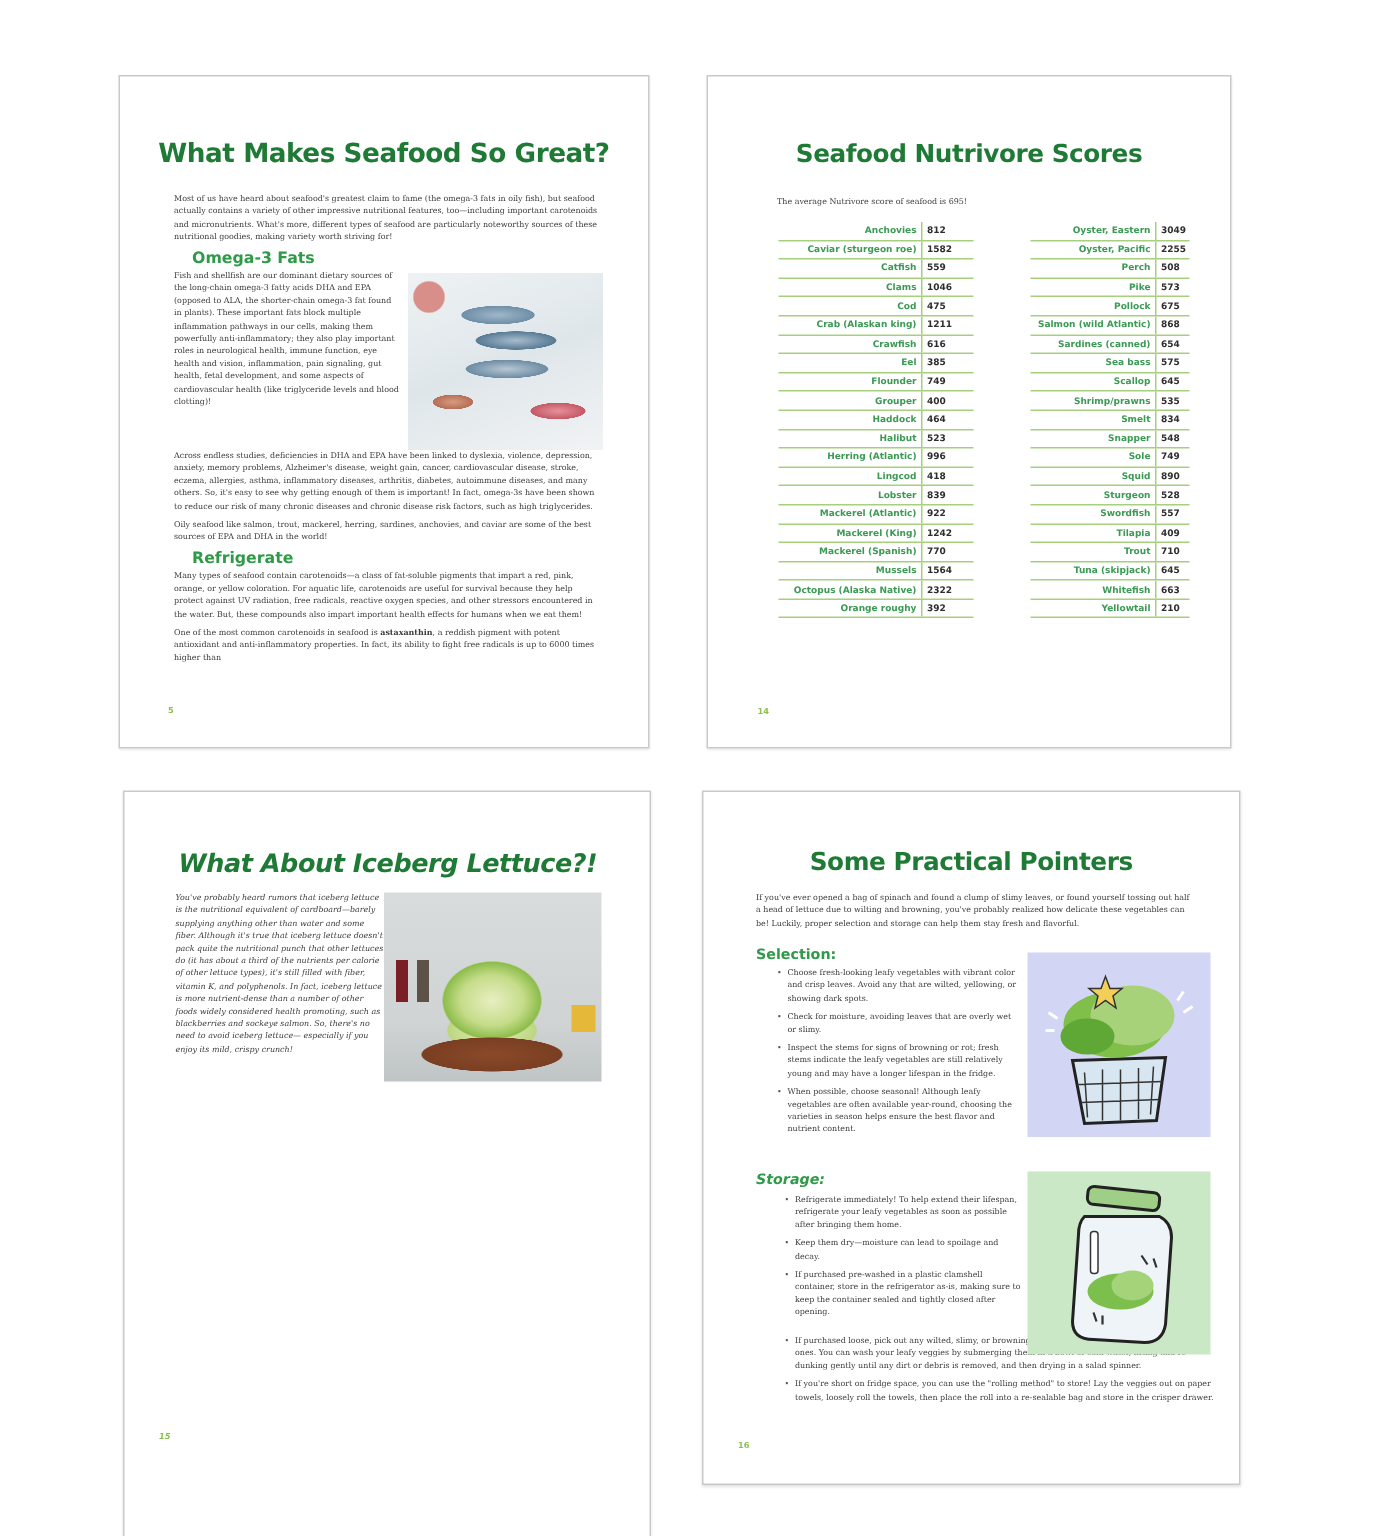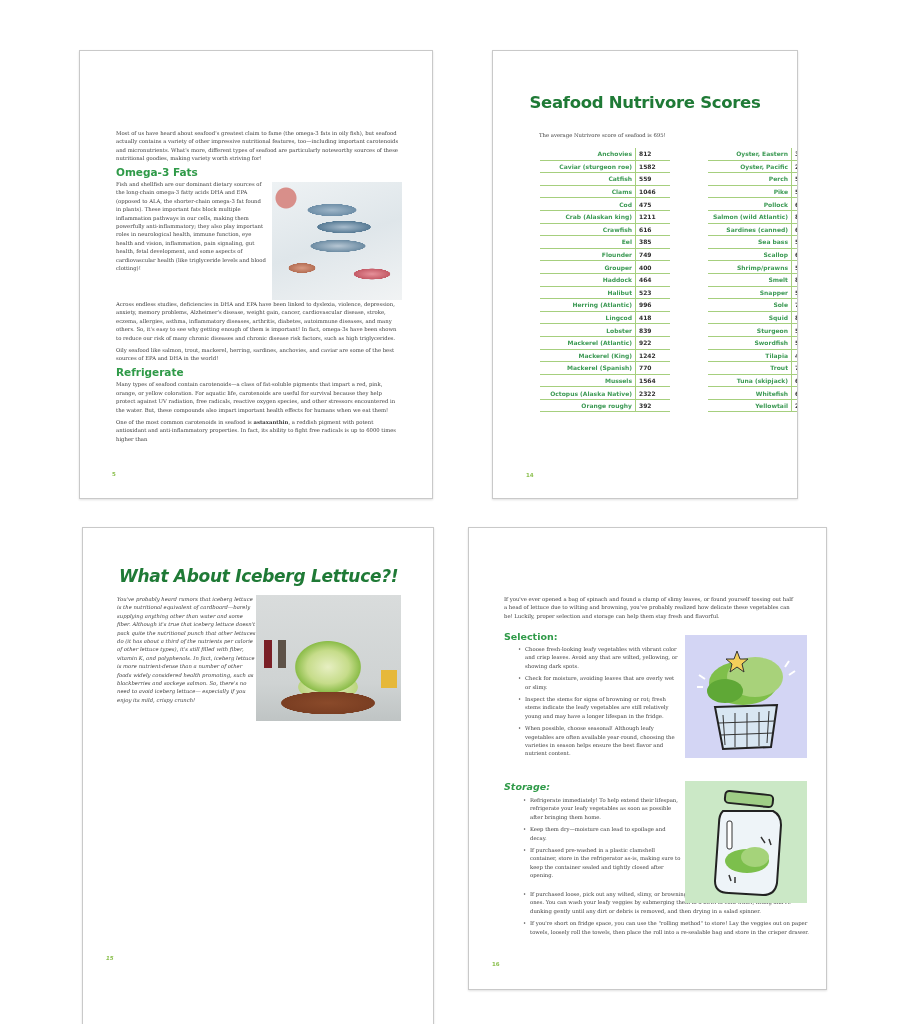--- a/index.html
+++ b/index.html
@@ -6,32 +6,32 @@
   html, body { width: 916px; height: 1024px; background: #ffffff; overflow: hidden; }
   body { position: relative; font-family: "DejaVu Serif", serif; color: #3a3a3a; }
 
   .page {
     position: absolute; background: #fff;
     border: 1px solid #c9c9c9;
     box-shadow: 0 1px 2px rgba(0,0,0,0.12);
     overflow: hidden;
   }
   #p1 { left: 79px;  top: 50px;  width: 354px; height: 449px; }
-  #p2 { left: 471px; top: 50px;  width: 306px; height: 449px; margin-left: 21px; }
+  #p2 { left: 471px; top: 50px;  width: 350px; height: 449px; }
   #p3 { left: 82px;  top: 527px; width: 352px; height: 587px; font-style: italic; }
   #p4 { left: 468px; top: 527px; width: 359px; height: 463px; }
 
   .title {
     position: absolute; left: 0; right: 0; text-align: center;
     font-family: "DejaVu Sans", sans-serif; font-weight: bold;
     color: #1f7a36; letter-spacing: -0.3px;
   }
   .h2 {
     font-family: "DejaVu Sans", sans-serif; font-weight: bold;
-    color: #2f9a48; font-size: 10.5px; margin: 5px 0 4px;
+    color: #2f9a48; font-size: 10.5px; margin: 5px 12px 4px;
   }
   .body-text { font-size: 5.3px; line-height: 8.4px; color: #3c3c3c; }
   .body-text p { margin-bottom: 4px; }
   .pnum {
     position: absolute; font-family: "DejaVu Sans", sans-serif;
     font-size: 5.5px; color: #8cc04f; font-weight: bold;
   }
 
   
   #p1 .title { top: 42px; font-size: 17.5px; }
@@ -107,20 +107,21 @@
   }
   .illus-jar {
     position: absolute; left: 216px; top: 253px; width: 122px; height: 122px;
     background: #cbe8c6;
   }
 </style>
 </head>
 <body>
 
 <div class="page" id="p1">
+  <h1 class="title">What Makes Seafood So Great?</h1>
   <div class="content body-text">
     <p>Most of us have heard about seafood's greatest claim to fame (the omega-3 fats in oily fish), but seafood actually contains a variety of other impressive nutritional features, too—including important carotenoids and micronutrients. What's more, different types of seafood are particularly noteworthy sources of these nutritional goodies, making variety worth striving for!</p>
     <div class="h2">Omega-3 Fats</div>
     <div class="float-wrap">
       <div class="col">
           <p>Fish and shellfish are our dominant dietary sources of the long-chain omega-3 fatty acids DHA and EPA (opposed to ALA, the shorter-chain omega-3 fat found in plants). These important fats block multiple inflammation pathways in our cells, making them powerfully anti-inflammatory; they also play important roles in neurological health, immune function, eye health and vision, inflammation, pain signaling, gut health, fetal development, and some aspects of cardiovascular health (like triglyceride levels and blood clotting)!</p>
         </div>
       <div class="fish-img"></div>
     </div>
     <p>Across endless studies, deficiencies in DHA and EPA have been linked to dyslexia, violence, depression, anxiety, memory problems, Alzheimer's disease, weight gain, cancer, cardiovascular disease, stroke, eczema, allergies, asthma, inflammatory diseases, arthritis, diabetes, autoimmune diseases, and many others. So, it's easy to see why getting enough of them is important! In fact, omega-3s have been shown to reduce our risk of many chronic diseases and chronic disease risk factors, such as high triglycerides.</p>
@@ -313,20 +314,21 @@
 <div class="page" id="p3">
   <h1 class="title">What About Iceberg Lettuce?!</h1>
   <div class="content body-text">
     <p>You've probably heard rumors that iceberg lettuce is the nutritional equivalent of cardboard—barely supplying anything other than water and some fiber. Although it's true that iceberg lettuce doesn't pack quite the nutritional punch that other lettuces do (it has about a third of the nutrients per calorie of other lettuce types), it's still filled with fiber, vitamin K, and polyphenols. In fact, iceberg lettuce is more nutrient-dense than a number of other foods widely considered health promoting, such as blackberries and sockeye salmon. So, there's no need to avoid iceberg lettuce— especially if you enjoy its mild, crispy crunch!</p>
   </div>
   <div class="lettuce-img"></div>
   <div class="pnum" style="left:23px; top:427px;">15</div>
 </div>
 
 <div class="page" id="p4">
+  <h1 class="title">Some Practical Pointers</h1>
   <p class="intro body-text">If you've ever opened a bag of spinach and found a clump of slimy leaves, or found yourself tossing out half a head of lettuce due to wilting and browning, you've probably realized how delicate these vegetables can be! Luckily, proper selection and storage can help them stay fresh and flavorful.</p>
   <div class="h2" id="sel-h">Selection:</div>
   <ul class="bullets body-text" id="sel-list">
     <li>Choose fresh-looking leafy vegetables with vibrant color and crisp leaves. Avoid any that are wilted, yellowing, or showing dark spots.</li>
     <li>Check for moisture, avoiding leaves that are overly wet or slimy.</li>
     <li>Inspect the stems for signs of browning or rot; fresh stems indicate the leafy vegetables are still relatively young and may have a longer lifespan in the fridge.</li>
     <li>When possible, choose seasonal! Although leafy vegetables are often available year-round, choosing the varieties in season helps ensure the best flavor and nutrient content.</li>
   </ul>
   <div class="illus-basket">
     <svg width="122" height="123" viewBox="0 0 122 123">

